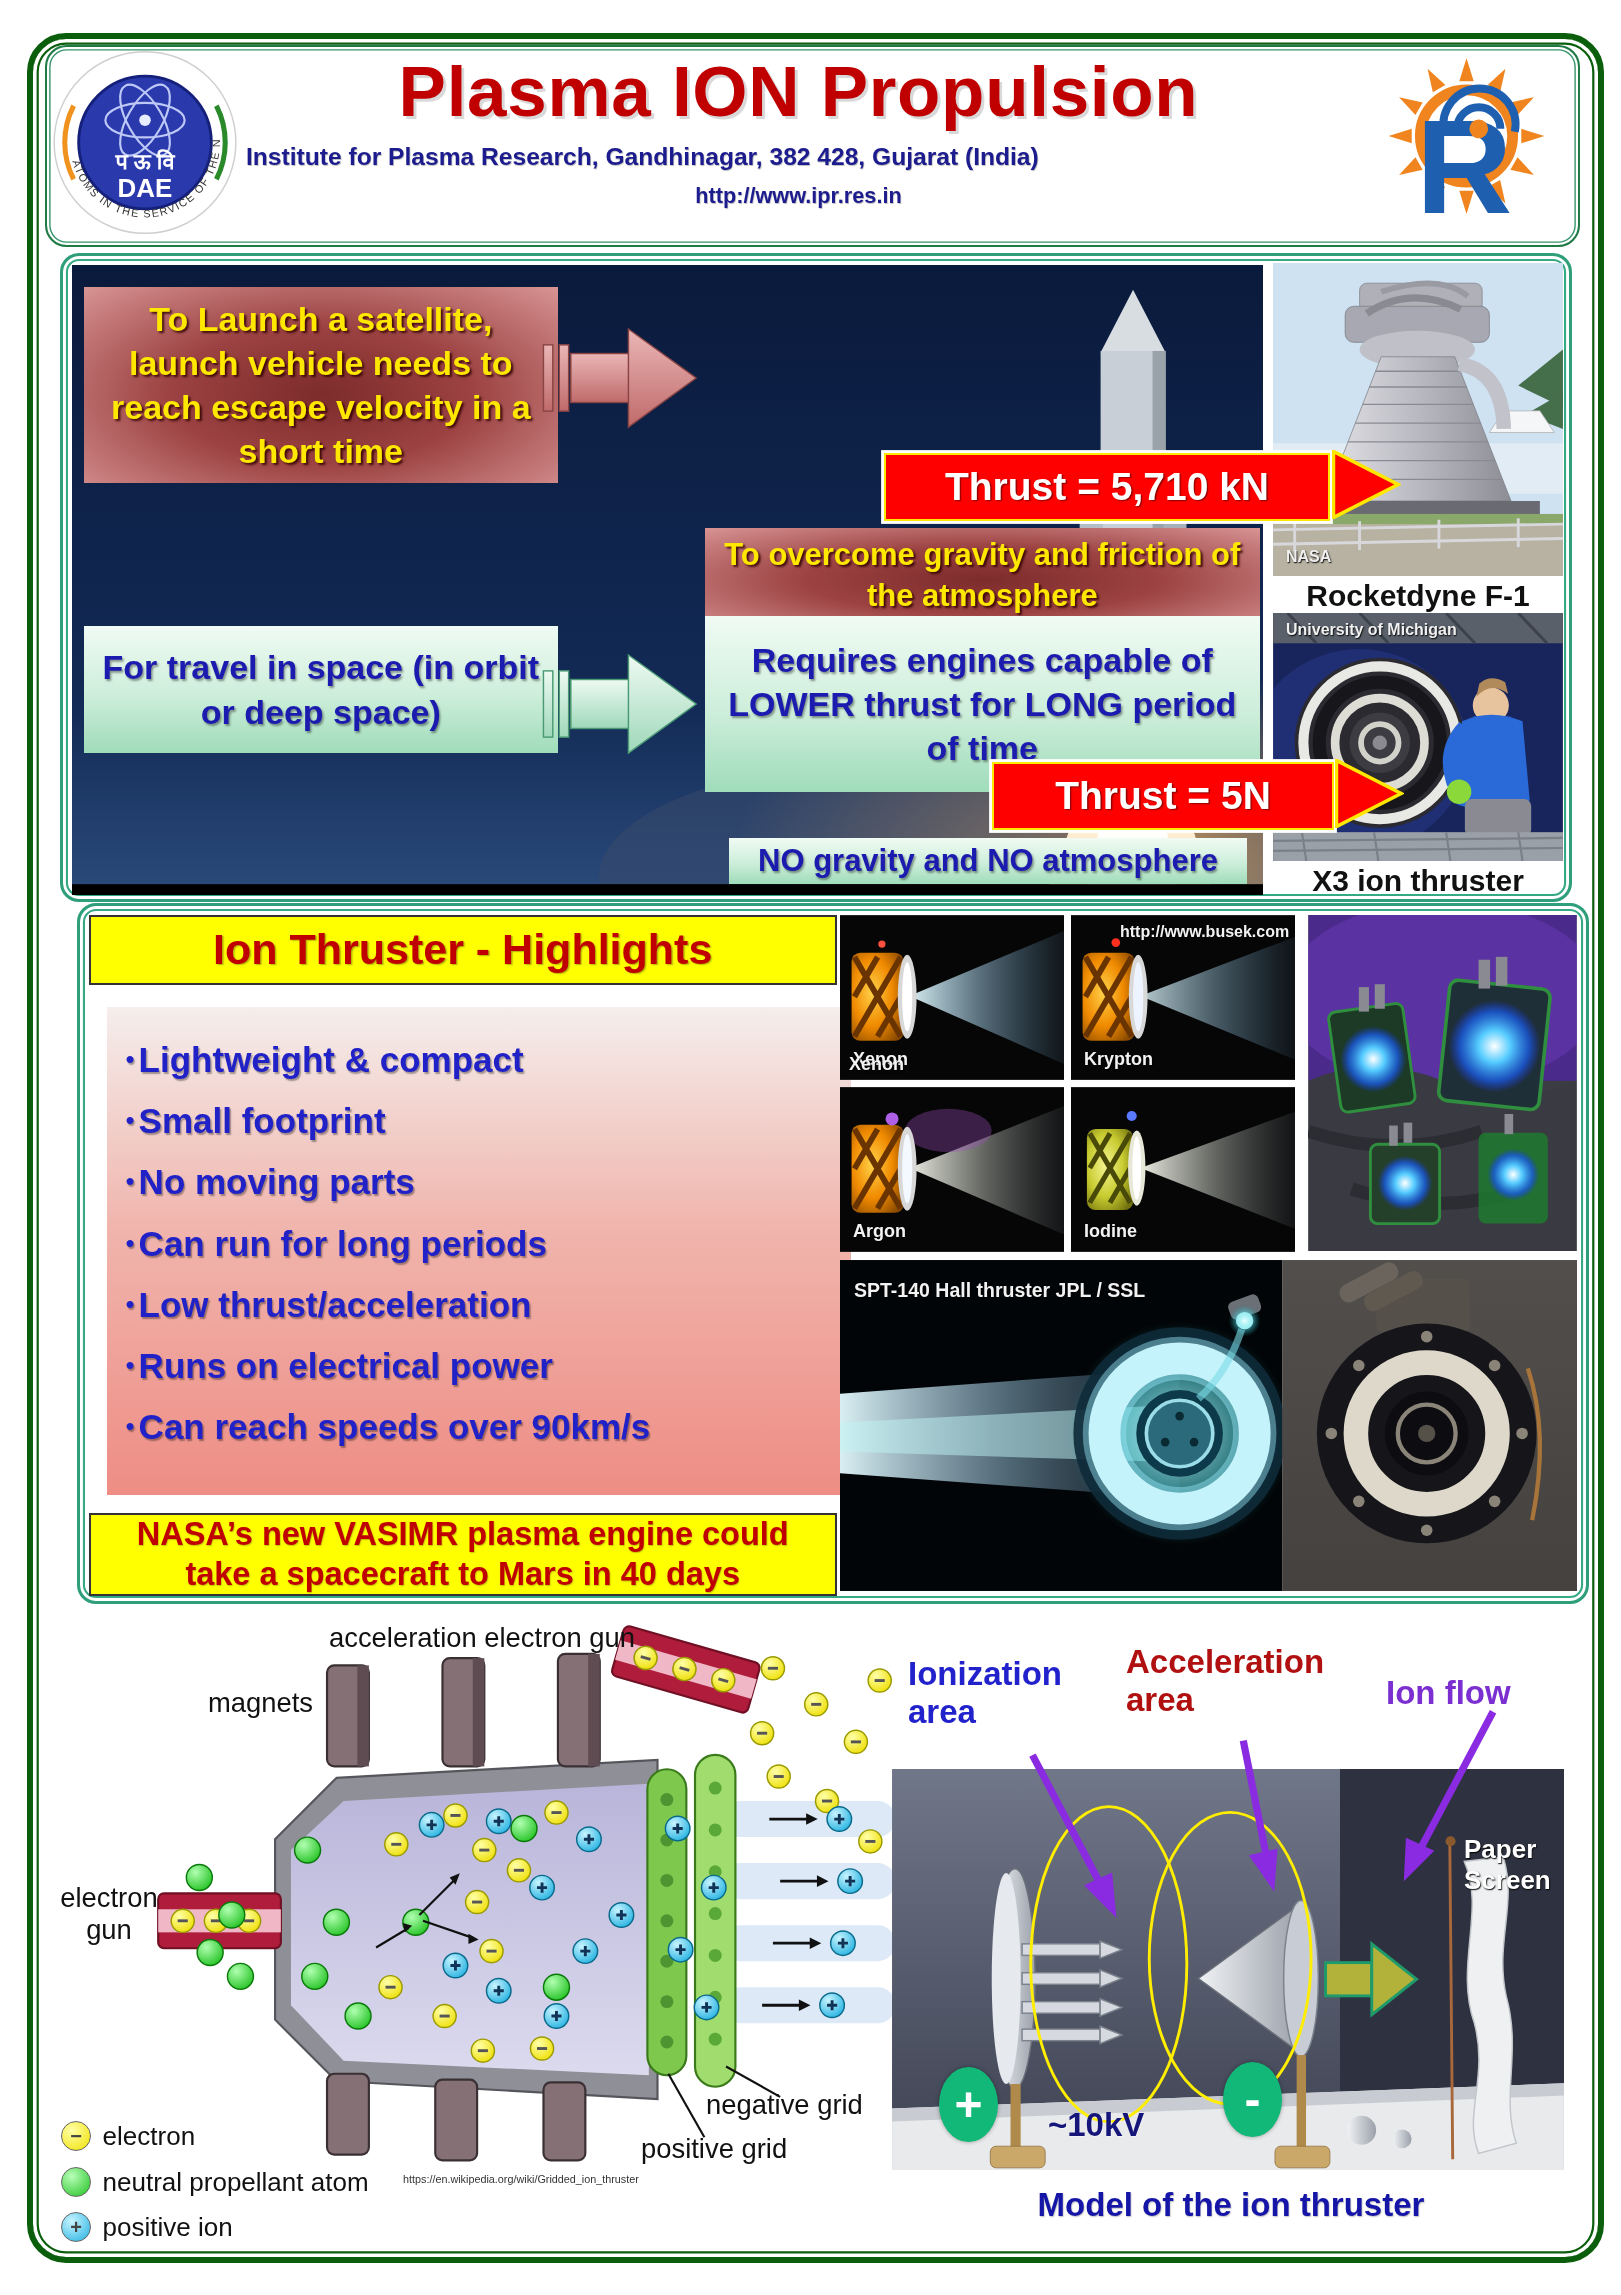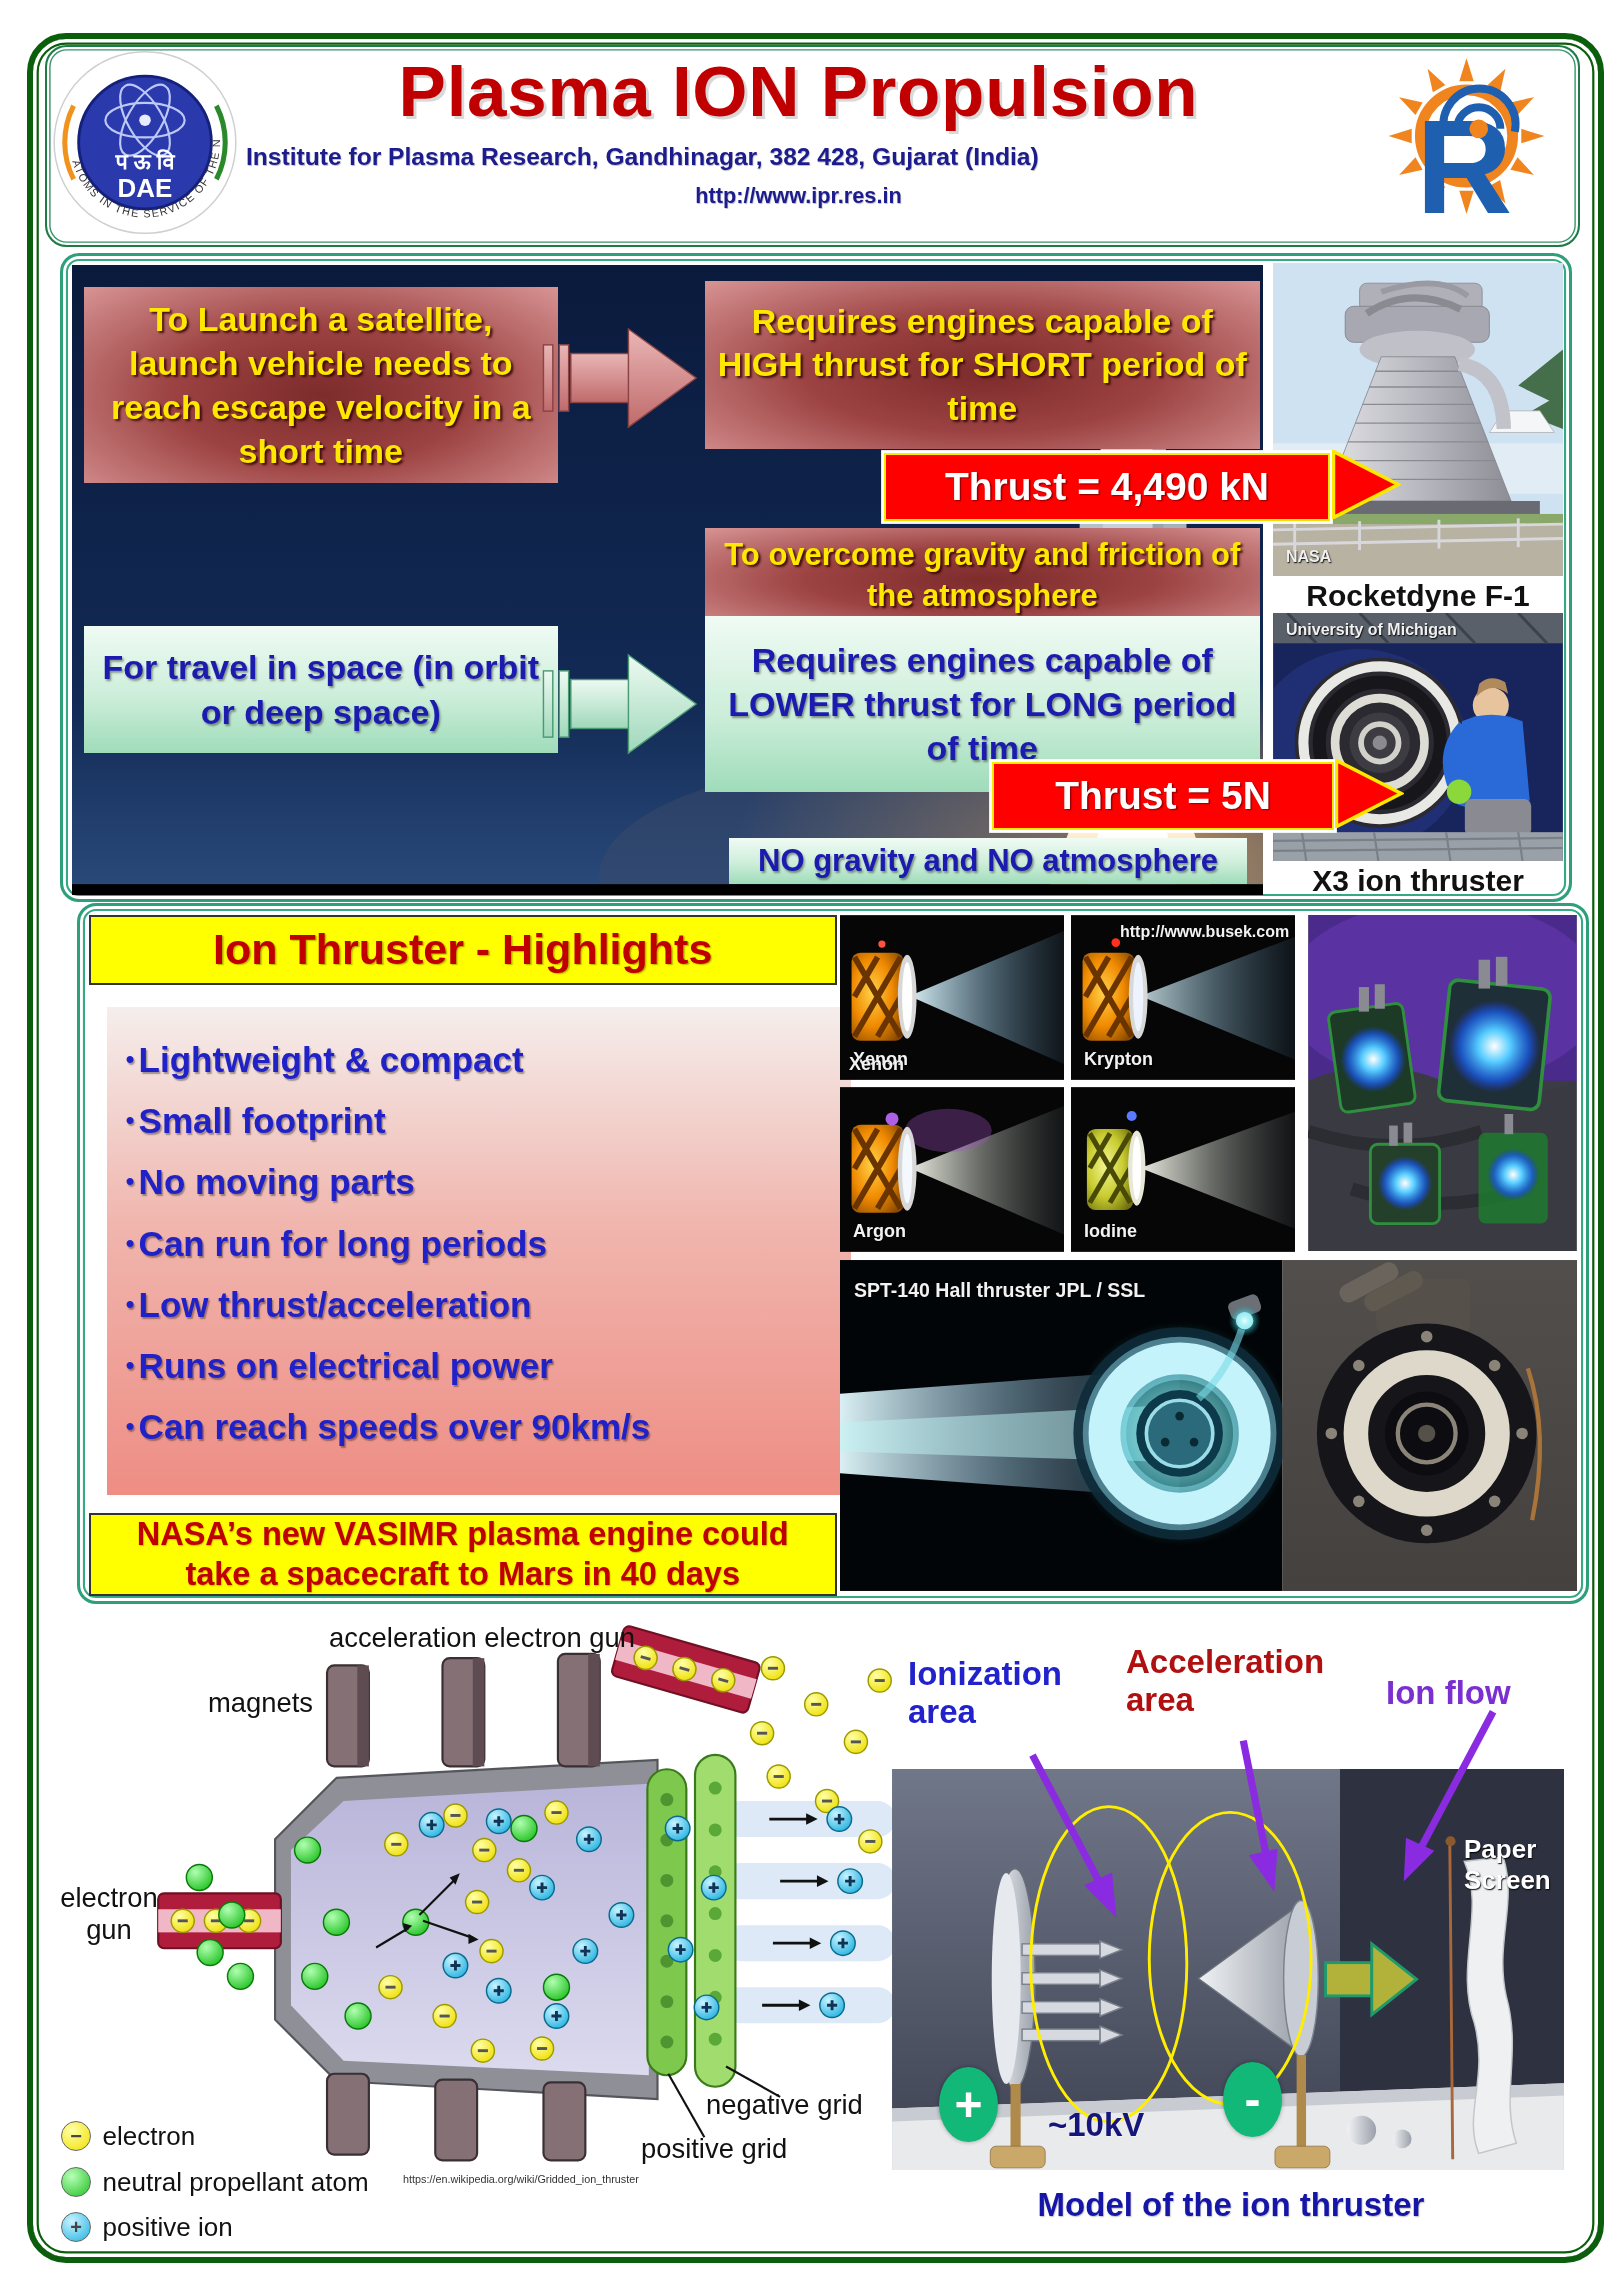--- a/index.html
+++ b/index.html
@@ -240,23 +240,22 @@
 
   <svg class="abs" style="left:479px;top:64px" width="157" height="116" viewBox="0 0 218 160">
     <g fill="url(#pinkArrow)" stroke="#8a4444" stroke-width="2">
       <rect x="2" y="34" width="13" height="92"></rect>
         <rect x="24" y="34" width="13" height="92"></rect>
       <rect x="40" y="46" width="82" height="68"></rect>
         <polygon points="120,12 214,80 120,148"></polygon>
     </g>
   </svg>
 
-  <div class="abs box-pink yellow-wordart" style="left:642px;top:25px;width:543px;height:168px;font-size:34px;line-height:1.28;padding:0 5.8px;">Requires engines capable of HIGH thrust for SHORT period of time</div>
-
-  <div class="abs banner-red" style="left:821px;top:197px;width:442px;height:64px;z-index:5;">Thrust = 4,490 kN</div>
+
+  <div class="abs banner-red" style="left:821px;top:197px;width:442px;height:64px;z-index:5;">Thrust = 5,710 kN</div>
   <svg class="abs" style="left:1269px;top:194px;z-index:5" width="69" height="69" viewBox="0 0 96 96">
     <polygon points="2,2 92,48 2,94" fill="#fe0000" stroke="#ffe800" stroke-width="5"></polygon>
   </svg>
 
   <div class="abs box-pink yellow-wordart" style="left:642px;top:272px;width:543px;height:95px;font-size:31px;line-height:1.3;padding:0 5.8px;">To overcome gravity and friction of the atmosphere</div>
 
   <div class="abs box-mint blue-wordart" style="left:21px;top:370px;width:462px;height:127px;font-size:34px;line-height:1.3;padding:0 5.8px;">For travel in space (in orbit or deep space)</div>
 
   <svg class="abs" style="left:479px;top:390px" width="157" height="116" viewBox="0 0 218 160">
     <g fill="url(#mintArrow)" stroke="#4a9a74" stroke-width="2">

